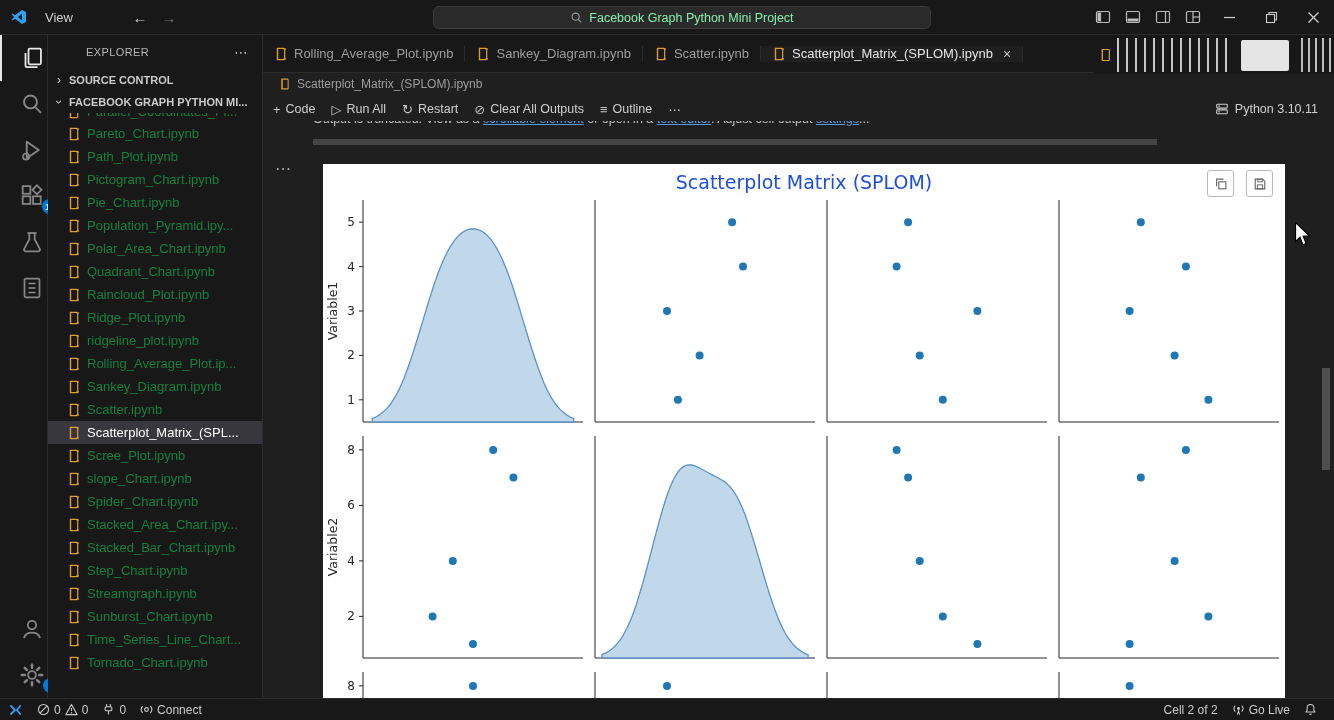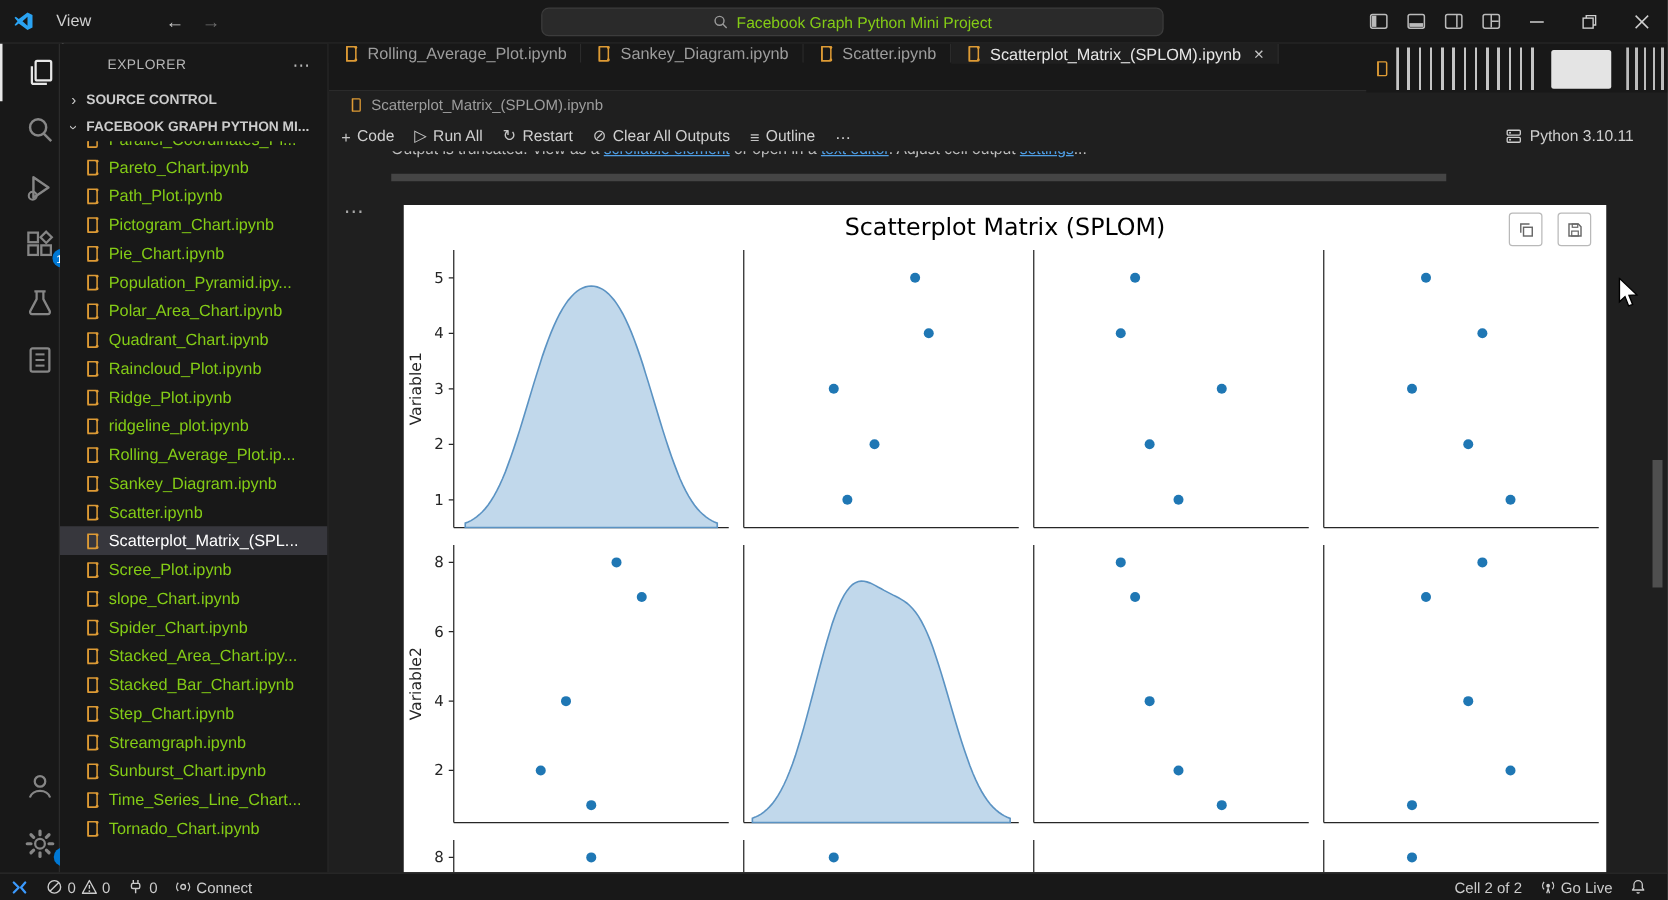--- a/index.html
+++ b/index.html
@@ -10,21 +10,21 @@
   
   .titlebar { position:absolute; left:0; top:0; width:1334px; height:35px; background:#181818;
               border-bottom:1px solid #2b2b2b; display:flex; align-items:center; }
   .logo { margin:0 10px 0 11px; display:flex; }
   .menus { display:flex;flex-direction:column; }
   .menu-item { padding:4px 8px; font-size:13px; color:#cfcfcf; border-radius:5px; cursor:default; }
   .nav-arrows { display:flex; gap:14px; margin-left:26px; font-size:15px; color:#cfcfcf; }
   .nav-arrows .dim { color:#6e6e6e; }
   .command-center { position:absolute; left:50%; top:6px; transform:translateX(-47%); width:498px; height:23px;
                     background:#2a2a2a; border:1px solid #3c3c3c; border-radius:6px; display:flex; align-items:center;
-                    justify-content:center; gap:6px; font-size:12.5px; color:#84cc16; }
+                    justify-content:center; gap:6px; font-size:12.5px; color:#86efac; }
   .tb-right { margin-left:auto; display:flex; align-items:center; height:100%; }
   .wicon { width:30px; height:100%; display:flex; align-items:center; justify-content:center; }
   .winbtn { width:42px; height:100%; display:flex; align-items:center; justify-content:center; color:#cfcfcf; font-size:15px; }
 
   
   .activitybar { position:absolute; left:0; top:35px; width:48px; height:663px; background:#181818;
                  border-right:1px solid #2b2b2b; display:flex; flex-direction:column; }
   .act-item { position:relative; width:64px; height:46px; display:flex; align-items:center; justify-content:center; color:#868686; }
   .act-item.active { color:#e7e7e7; border-left:2px solid #e7e7e7; }
   .act-badge { position:absolute; right:6px; bottom:5px; background:var(--accent,#0078d4); color:#fff; font-size:9px;
@@ -36,54 +36,54 @@
              border-right:1px solid #2b2b2b; overflow:hidden; }
   .sb-head { height:34px; display:flex; align-items:center; justify-content:space-between; padding:0 14px 0 18px; }
   .sb-title { font-size:11px; letter-spacing:.4px; color:#b8b8b8;margin-left:20px; }
   .sb-more { color:#b8b8b8; font-size:14px; }
   .section { height:22px; display:flex; align-items:center; gap:3px; padding-left:4px; font-size:11px; font-weight:700; color:#ccc; }
   .chev { display:inline-block; width:14px; text-align:center; font-size:12px; font-weight:400; }
   .chev.down { transform:rotate(90deg); }
   .tree-clip { height:9px; overflow:hidden; }
   .tree-clip .tree-item { margin-top:-13px; }
   .tree { overflow:hidden; }
-  .tree-item { height:23px; display:flex; align-items:center; gap:6px; padding-left:19px; font-size:13px; color:#84cc16; white-space:nowrap; }
+  .tree-item { height:23px; display:flex; align-items:center; gap:6px; padding-left:19px; font-size:13px; color:#15803d; white-space:nowrap; }
   .tree-item.active { background:#37373d; color:#fff; }
   .tree-item svg { flex:0 0 auto; }
   .tree-label { overflow:hidden; text-overflow:ellipsis; }
 
   
   .main { position:absolute; left:263px; top:35px; width:1071px; height:663px; background:#1f1f1f; overflow:hidden; }
-  .tabbar { height:38px; background:#181818; border-bottom:1px solid #2b2b2b; display:flex; align-items:flex-start; }
+  .tabbar { height:38px; background:#181818; border-bottom:1px solid #2b2b2b; display:flex; align-items:center; }
   .tab { display:flex; align-items:center; gap:6px; padding:0 11px; font-size:13px; color:#9d9d9d;
          background:#181818; border-right:1px solid #2b2b2b; white-space:nowrap; }
   .tab.active { background:#1f1f1f; color:#e7e7e7; }
   .tab-close { margin-left:4px; font-size:14px; color:#c5c5c5; display:none; }
   .tab.active .tab-close { display:inline; }
   .stripes-a { width:118px; height:34px; background:repeating-linear-gradient(90deg,#d8d8d8 0 2px,transparent 2px 9px); opacity:.9; }
   .deco-block { width:50px; height:31px; background:#e4e4e4; border-radius:2px; margin-left:6px; }
   .stripes-b { width:34px; height:34px; margin-left:8px; background:repeating-linear-gradient(90deg,#d8d8d8 0 2px,transparent 2px 7px); opacity:.85; }
 
   .breadcrumb { height:22px; display:flex; align-items:center; gap:6px; padding-left:16px; font-size:12px; color:#9d9d9d; }
 
   .nbtoolbar { height:28px; display:flex; align-items:center; gap:16px; padding-left:10px; font-size:12.5px; color:#cfcfcf; }
   .nbt-item { display:flex; align-items:center; gap:5px; }
   .nbt-ic { font-size:13px; color:#c5c5c5; }
-  .kernel { margin-left:auto; display:flex; align-items:center; gap:6px; padding-right:27px; font-size:12.5px; }
+  .kernel { margin-left:auto; display:flex; align-items:center; gap:6px; padding-right:16px; font-size:12.5px; }
 
   .banner { position:absolute; left:50px; top:86px; width:900px; height:10px; overflow:hidden; font-size:12.5px; color:#c0c0c0; }
   .banner-inner { margin-top:-9px; white-space:nowrap; }
   .lnk { color:var(--link,#4f9fe6); text-decoration:underline; }
 
   .hscroll { position:absolute; left:50px; top:104px; width:844px; height:6px; background:#454545; }
   .gutter-dots { position:absolute; left:12px; top:124px; font-size:16px; color:#a8a8a8; letter-spacing:1px; }
 
   .output-panel { position:absolute; left:60px; top:129px; width:962px; height:534px; background:#ffffff; overflow:hidden; }
   .chart-title { position:absolute; top:7px; left:0; width:100%; text-align:center;
-                 font-family:"DejaVu Sans",sans-serif; font-size:19px; color:#000000; }
+                 font-family:"DejaVu Sans",sans-serif; font-size:19px; color:#1d4ed8; }
   .out-btns { position:absolute; top:6px; right:12px; display:flex; gap:12px; }
   .out-btn { width:27px; height:27px; background:#fff; border:1px solid #b9b9b9; border-radius:3px;
              display:flex; align-items:center; justify-content:center; color:#555; }
   #splom-svg { position:absolute; left:0; top:0; }
 
   .vscroll { position:absolute; left:1059px; top:333px; width:8px; height:102px; background:#4f4f4f; }
 
   
   .statusbar { position:absolute; left:0; bottom:0; width:1334px; height:22px; background:#181818;
                border-top:1px solid #2b2b2b; display:flex; align-items:center; font-size:12px; color:#ccc; }

